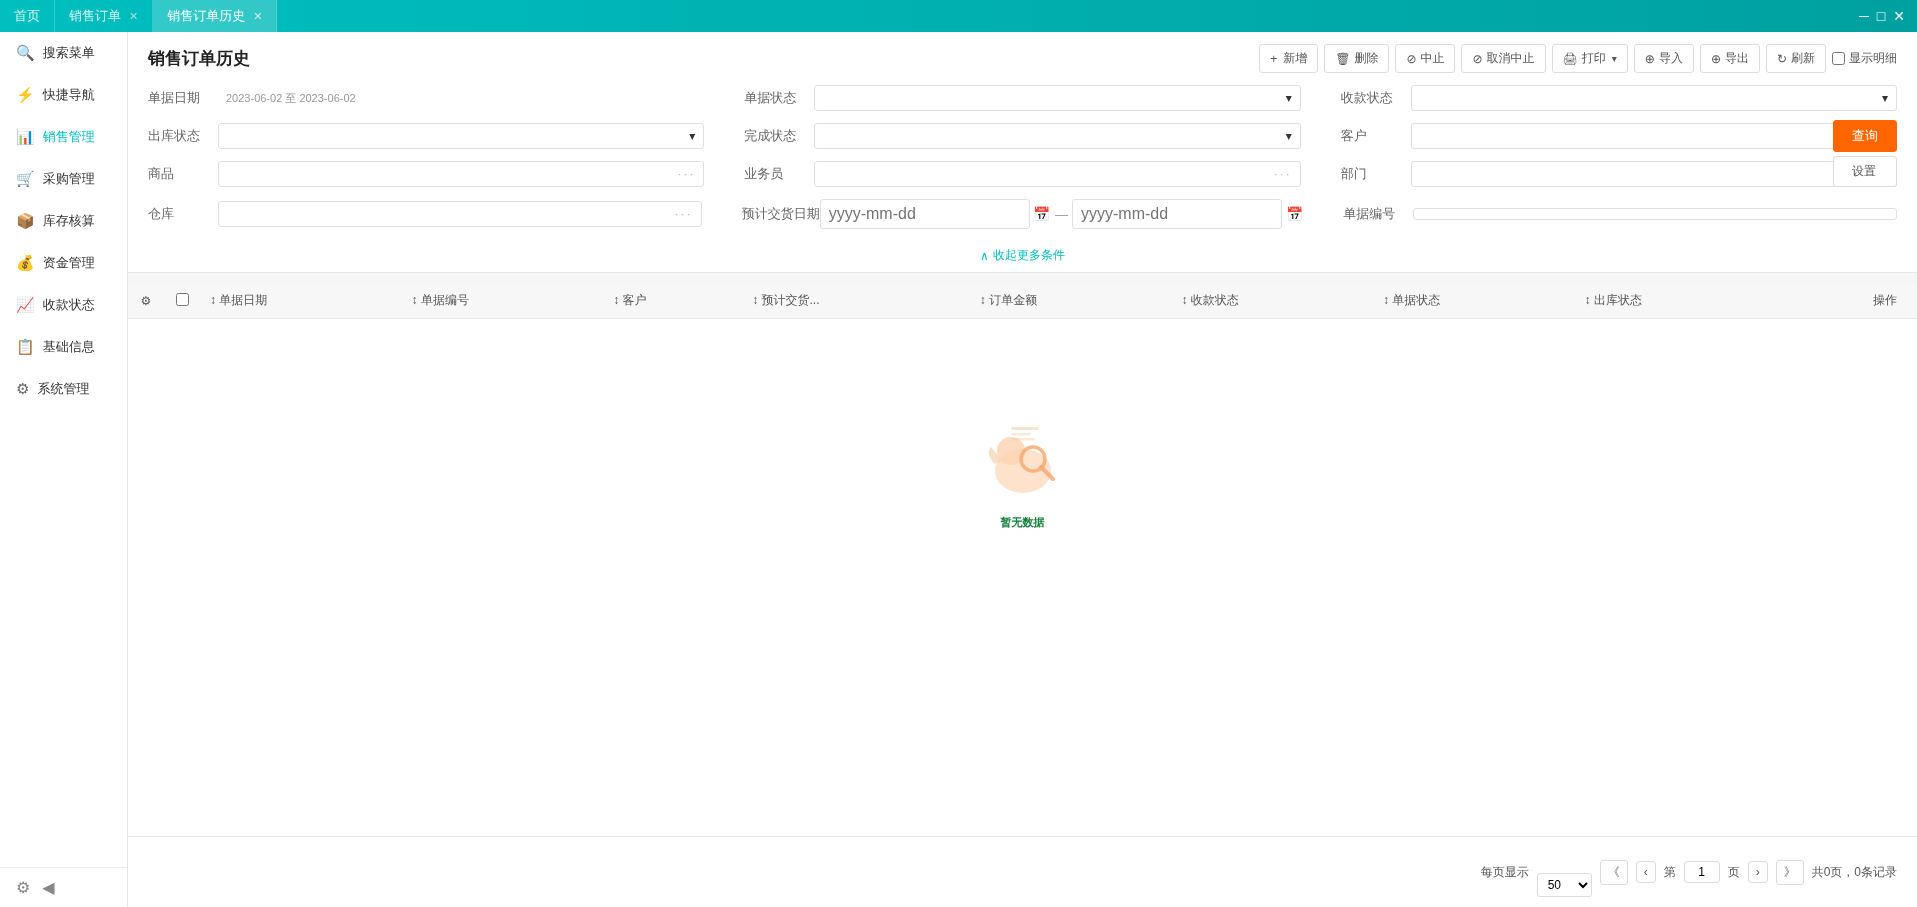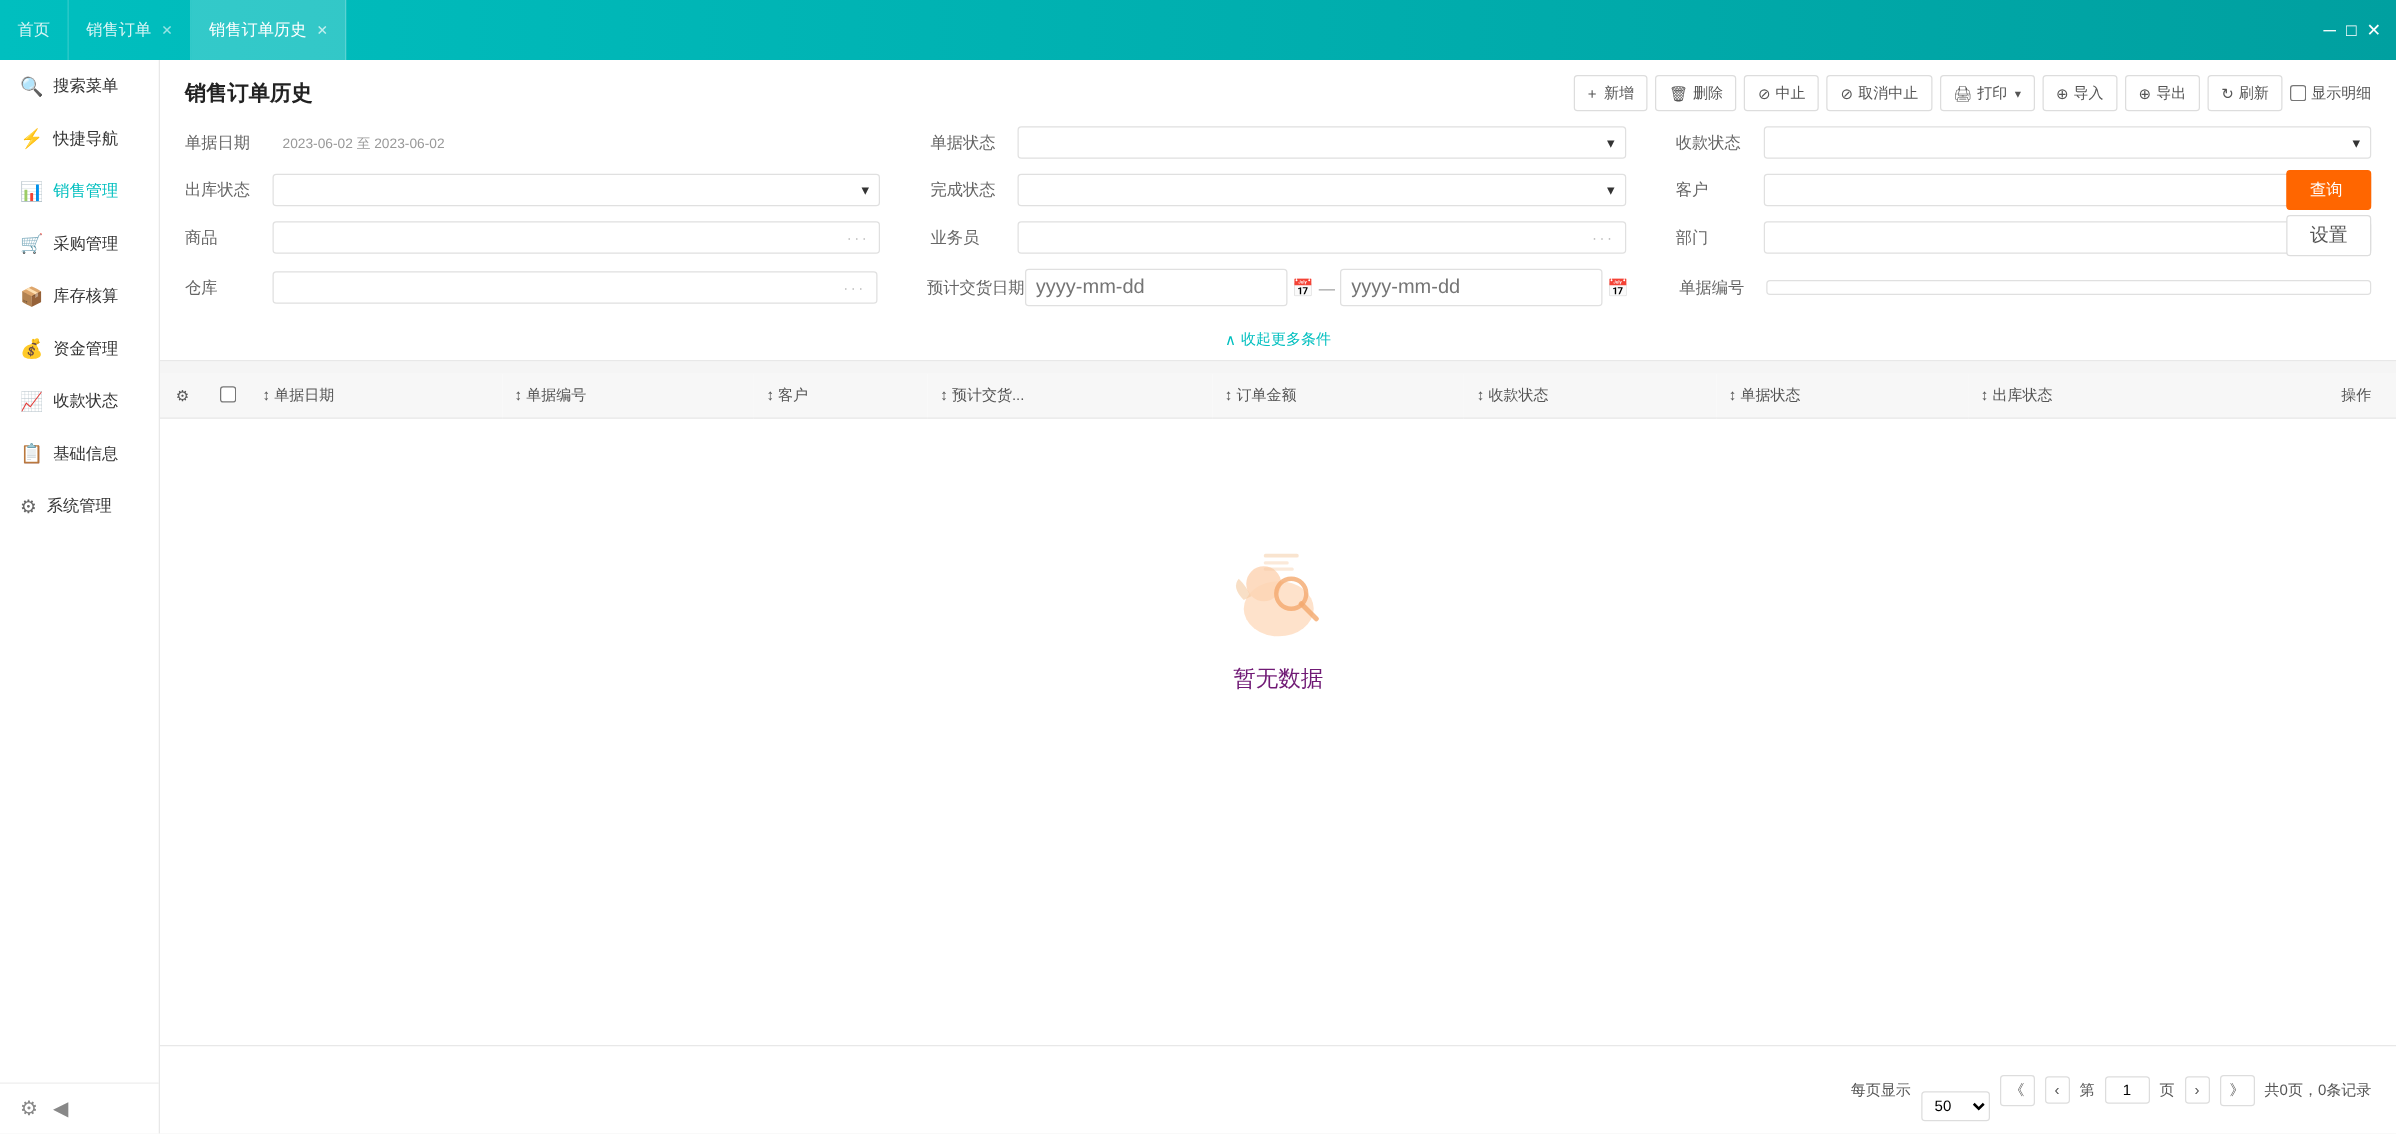--- a/index.html
+++ b/index.html
@@ -1,20 +1,20 @@
 <!DOCTYPE html>
 <html><head>
   <meta charset="utf-8">
   <style>
     * { box-sizing: border-box; margin: 0; padding: 0; }
     body { font-family: "Microsoft YaHei", "PingFang SC", sans-serif; font-size: 13px; background: #f5f5f5; display: flex; flex-direction: column; height: 907px; overflow: hidden; }
 
     
     .top-bar {
-      height: 48px;
+      height: 32px;
       background: linear-gradient(to right, #00bfbf, #00a0a0);
       display: flex;
       align-items: stretch;
       flex-shrink: 0;
     }
     .tab {
       display: flex;
       align-items: center;
       padding: 0 14px;
       color: rgba(255,255,255,0.85);
@@ -512,21 +512,21 @@
         </div>
 
         <div class="collapse-row">
           <span>∧</span>
           <span>收起更多条件</span>
         </div>
       </div>
 
       <div style="position:absolute; right:20px; top: 88px; display:flex; flex-direction:column; gap:4px;">
         <button class="toolbar-btn primary" style="padding: 6px 18px; font-size:13px;">查询</button>
-        <button class="toolbar-btn" style="padding: 6px 18px; font-size:15px; text-align:center;">设置</button>
+        <button class="toolbar-btn" style="padding: 6px 18px; font-size:12px; text-align:center;">设置</button>
       </div>
     </div>
 
     <div class="table-area">
       <table>
         <thead>
           <tr>
             <th class="gear-cell">
               <span>⚙</span>
             </th>
@@ -578,21 +578,21 @@
 
                     <circle cx="60" cy="60" r="12" fill="none" stroke="#f4a96e" stroke-width="3.5" opacity="0.8"></circle>
 
                     <path d="M22 65 Q12 55 18 48 Q24 54 28 62" fill="#f4c9a0" opacity="0.6"></path>
 
                     <rect x="38" y="28" width="28" height="3" rx="1.5" fill="#f4c9a0" opacity="0.5"></rect>
                     <rect x="38" y="34" width="20" height="2.5" rx="1.2" fill="#f4c9a0" opacity="0.4"></rect>
                     <rect x="38" y="39" width="24" height="2.5" rx="1.2" fill="#f4c9a0" opacity="0.4"></rect>
                   </svg>
                 </div>
-                <span style="color:#701a75; font-size:18px;">暂无数据</span>
+                <span style="color:#15803d; font-size:11px;font-weight:bold;">暂无数据</span>
               </div>
             </td>
           </tr>
         </tbody>
       </table>
     </div>
 
     <div class="pagination-bar">
       <span>每页显示</span>
       <select class="page-size-select">

